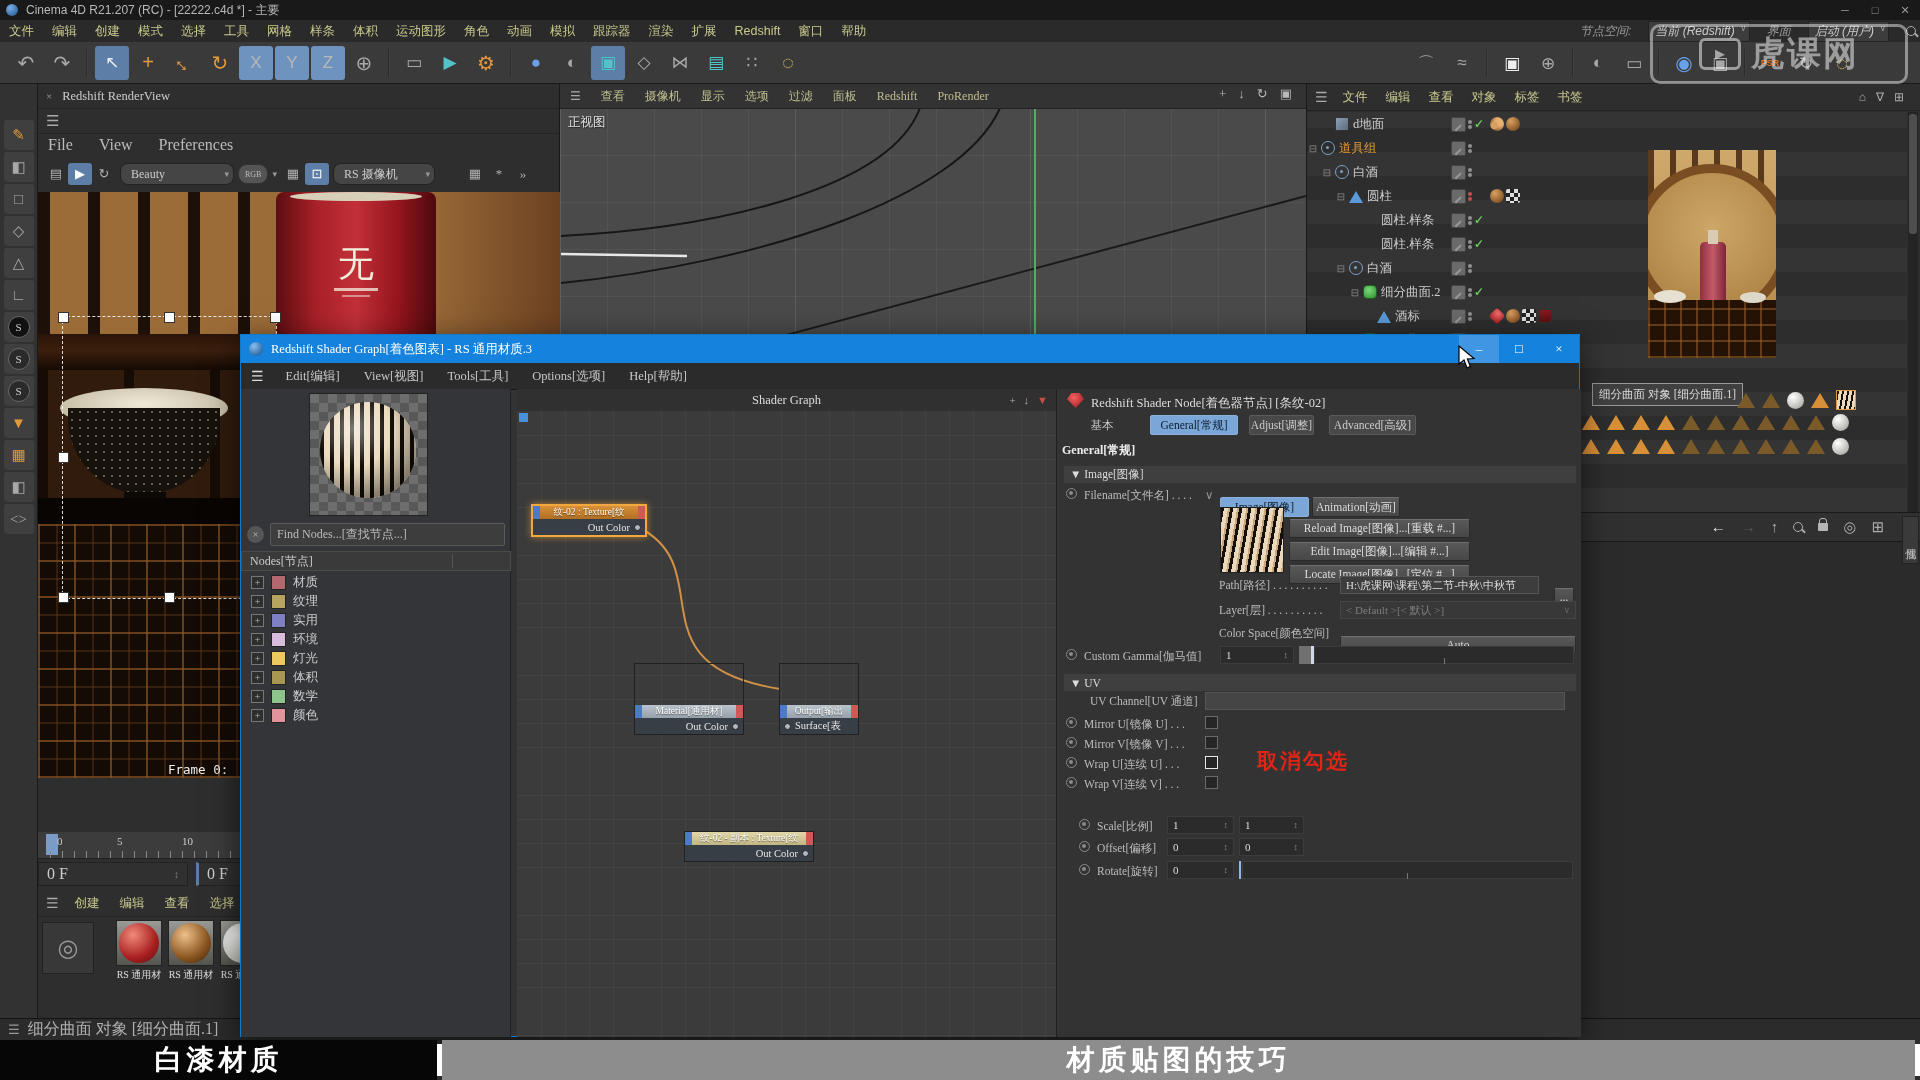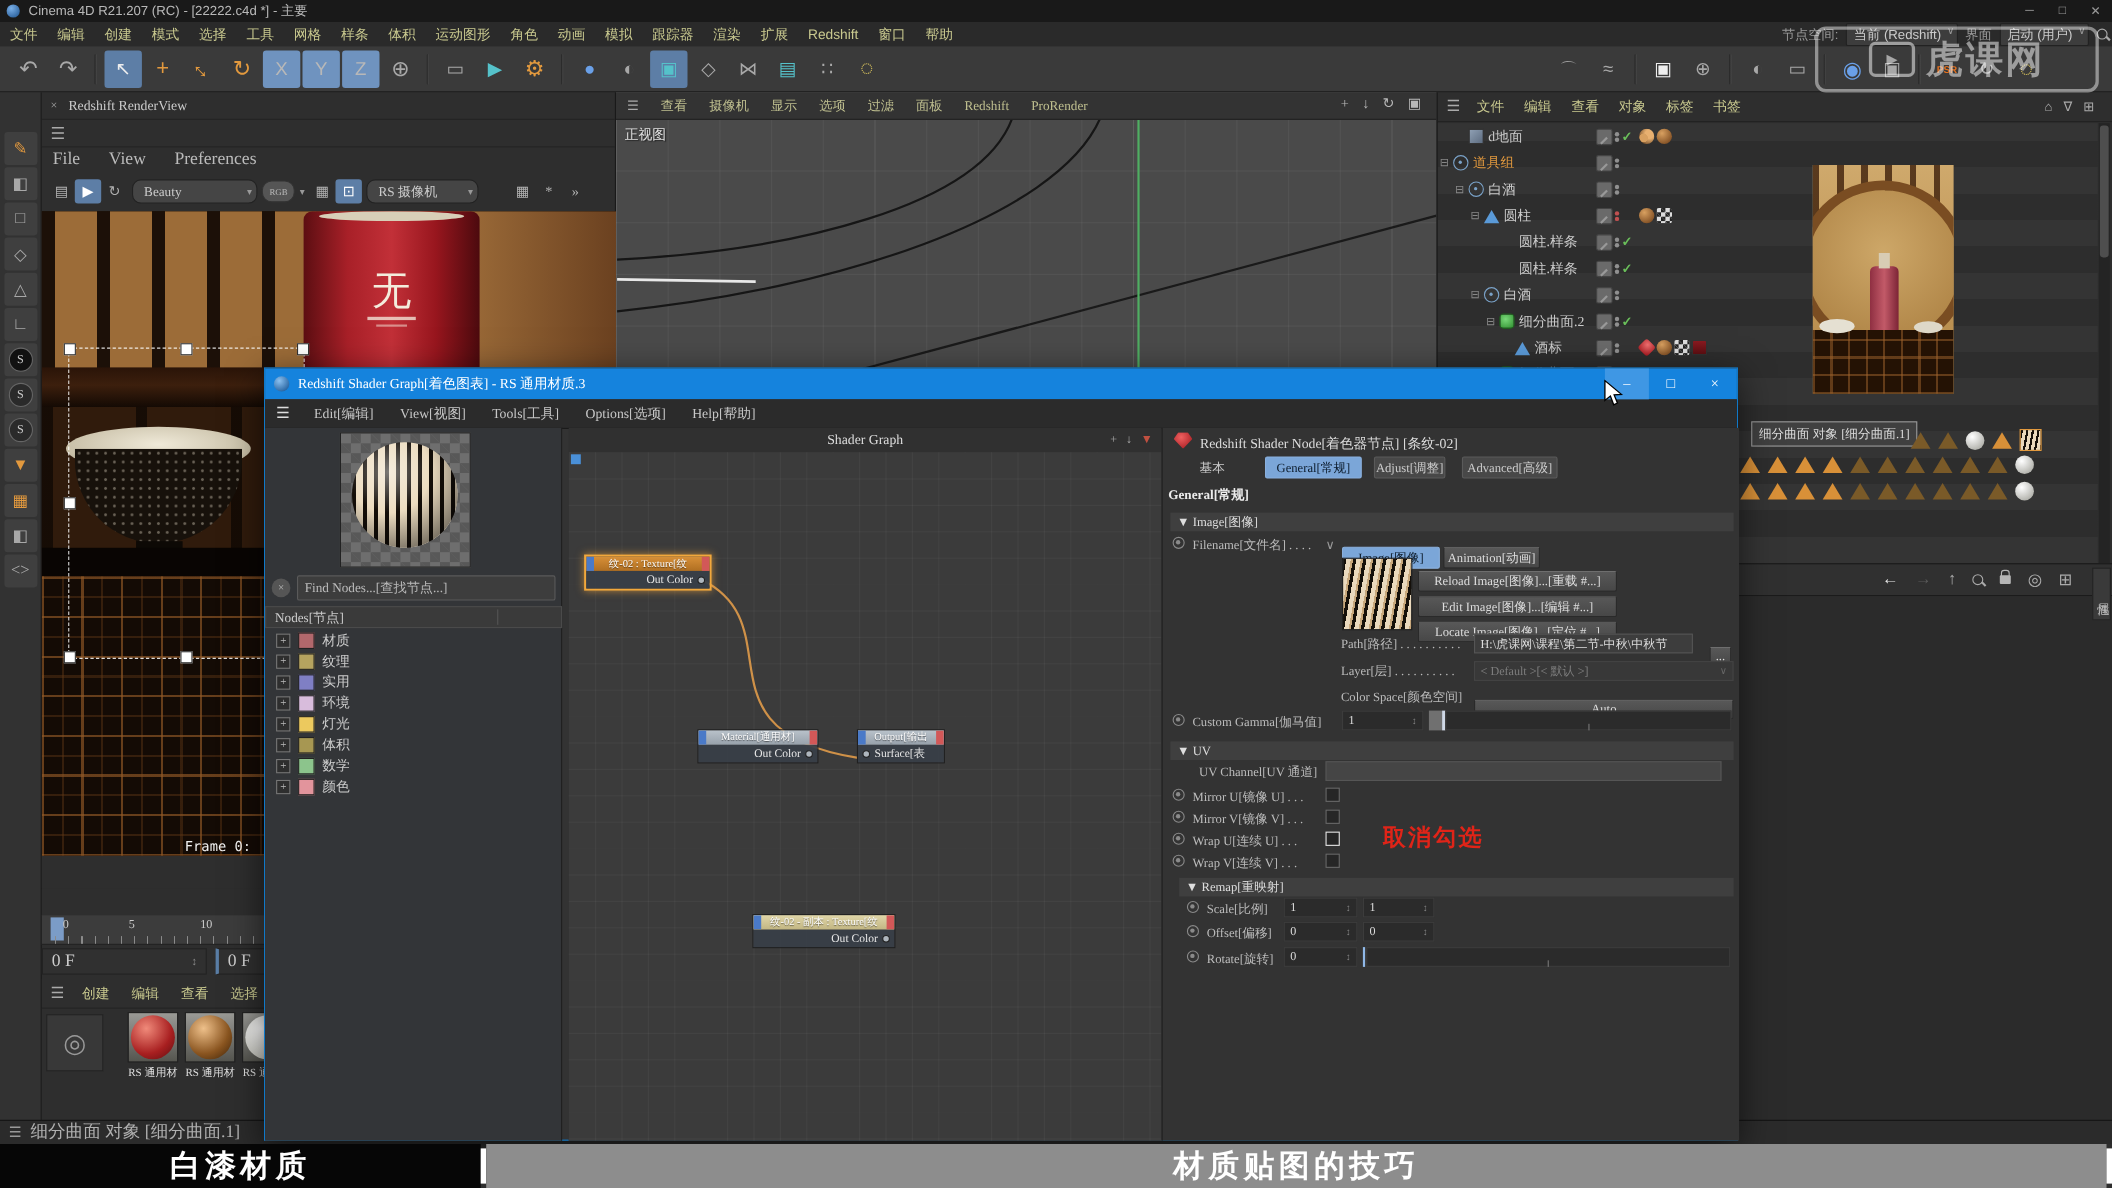--- a/index.html
+++ b/index.html
@@ -7,21 +7,21 @@
        font-family:"Liberation Sans","DejaVu Sans",sans-serif;color:#c8c8c8;font-size:12px;}
   .abs{position:absolute;}
   .flex{display:flex;align-items:center;}
   
   .titlebar{left:0;top:0;width:1920px;height:20px;background:#191919;display:flex;align-items:center;color:#b8b8b8;font-size:12px;}
   .titlebar .appico{width:12px;height:12px;border-radius:50%;background:radial-gradient(circle at 35% 30%,#7ab0e8,#1a4f8a);margin:0 8px 0 6px;}
   .wctl{margin-left:auto;display:flex;}
   .wctl span{width:30px;text-align:center;color:#999;font-size:11px;cursor:default;}
   .menubar{left:0;top:20px;width:1920px;height:22px;background:#2a2a2a;display:flex;align-items:center;border-bottom:1px solid #1c1c1c;}
   .menubar .mi{padding:0 9px;color:#c9c98f;font-size:12.5px;white-space:nowrap;}
-  .mb-right{position:absolute;right:4px;top:0;height:22px;display:flex;align-items:center;gap:7px;color:#9a9a9a;}
+  .mb-right{position:absolute;right:4px;top:0;height:22px;display:flex;align-items:center;gap:17px;color:#9a9a9a;font-style:italic;}
   .ndd{background:#3d3d3d;border:1px solid #222;border-radius:2px;padding:1px 14px 1px 6px;color:#ccc;position:relative;}
   .ndd:after{content:"∨";position:absolute;right:2px;top:1px;font-size:9px;color:#999;}
   .toolbar{left:0;top:42px;width:1920px;height:42px;background:#3a3a3a;display:flex;align-items:center;padding-left:8px;border-bottom:1px solid #191919;box-sizing:border-box;}
   .tb-right{position:absolute;right:60px;top:42px;height:42px;display:flex;align-items:center;}
   .tile{width:34px;height:34px;display:flex;align-items:center;justify-content:center;font-size:17px;color:#b8b8b8;margin:0 1px;border-radius:3px;}
   .tile.og{color:#e2993e;}
   .tile.big{font-size:20px;}
   .tile.rot45{transform:rotate(45deg);}
   .tile.lit{color:#eee;}
   .tile.sel{background:#5d7ea6;}
@@ -205,21 +205,21 @@
   .bluesq{position:absolute;left:2px;top:2px;width:9px;height:9px;background:#4a90d8;}
   .sgnode{position:absolute;border:1px solid #202020;}
   .sgnode .hd{height:13px;font-size:9.5px;display:flex;align-items:center;justify-content:center;position:relative;color:#fff;text-shadow:0 1px 1px rgba(0,0,0,.55);padding:0 9px;white-space:nowrap;overflow:hidden;}
   .sgnode .tabL,.sgnode .tabR{position:absolute;top:0;bottom:0;width:7px;}
   .sgnode .tabL{left:0;background:#4a7ac8;} .sgnode .tabR{right:0;background:#d25858;}
   .sgnode .bd{height:16px;background:rgba(56,63,71,.94);display:flex;align-items:center;justify-content:flex-end;gap:4px;padding:0 4px;font-size:10.5px;color:#e6e6e6;}
   .sgnode .bd.inport{justify-content:flex-start;}
   .ndot{width:7px;height:7px;border-radius:50%;background:#aeb6be;border:1px solid #222;box-sizing:border-box;}
   .nA{border:2px solid #f2a83c;box-shadow:0 0 7px rgba(250,170,60,.6);}
   .nA .hd{background:linear-gradient(#d89038,#b06f22);}
-  .nB .hd,.nC .hd{background:linear-gradient(#b9c2ca,#97a1ab);}
+  .nB .hd,.nC .hd{background:linear-gradient(#b9c2ca,#97a1ab);margin-top:41px;}
   .nD .hd{background:linear-gradient(#e0d6a8,#c2b683);}
   .wires{position:absolute;left:0;top:0;pointer-events:none;}
   
   .sgright{position:absolute;left:815px;top:54px;width:525px;height:648px;background:#333;border-left:1px solid #202020;box-sizing:border-box;font-size:11.5px;}
   .gem{position:absolute;left:10px;top:4px;width:17px;height:15px;background:radial-gradient(circle at 40% 30%,#f06060,#991016);clip-path:polygon(25% 0,75% 0,100% 40%,50% 100%,0 40%);}
   .attrhdr{position:absolute;left:34px;top:6px;color:#ddd;font-size:12.5px;}
   .atab{position:absolute;height:20px;display:flex;align-items:center;justify-content:center;color:#ccc;background:#484848;border:1px solid #5a5a5a;border-radius:2px;box-sizing:border-box;font-size:11.5px;}
   .atab.flat{background:none;border:none;}
   .atab.sel{background:#7ba6d8;color:#0c1c2c;border-color:#8ab0dd;}
   .seclabel{position:absolute;color:#ececec;font-weight:bold;font-size:12px;}
@@ -933,21 +933,20 @@
           <span class="radio uvrad" style="left: 9px; top: 368px;"></span>
           <span class="alabel uvlab" style="left: 27px; top: 368px;">Wrap U[连续 U] . . .</span>
           <span class="chkbox uvbox hot" style="left: 148px; top: 367px;"></span>
         </span><span>
           <span class="radio uvrad" style="left: 9px; top: 388px;"></span>
           <span class="alabel uvlab" style="left: 27px; top: 388px;">Wrap V[连续 V] . . .</span>
           <span class="chkbox uvbox" style="left: 148px; top: 387px;"></span>
         </span></span>
       <span class="rednote" style="left:200px;top:358px">取消勾选</span>
 
-      <span class="secbar" style="left:15px;top:409px;width:504px">▼ Remap[重映射]</span>
       <span><span>
           <span class="radio rmrad" style="left: 22px; top: 430px;"></span>
           <span class="alabel rmlab" style="left: 40px; top: 430px;">Scale[比例]</span>
           <span class="afield dark rmf1" style="left: 110px; top: 427px; width: 67px; height: 18px;">
             <span>1</span>
             <span class="sp">↕</span>
           </span>
           <span class="afield dark rmf2" style="left: 182px; top: 427px; width: 65px; height: 18px;">
             <span>1</span>
             <span class="sp">↕</span>

